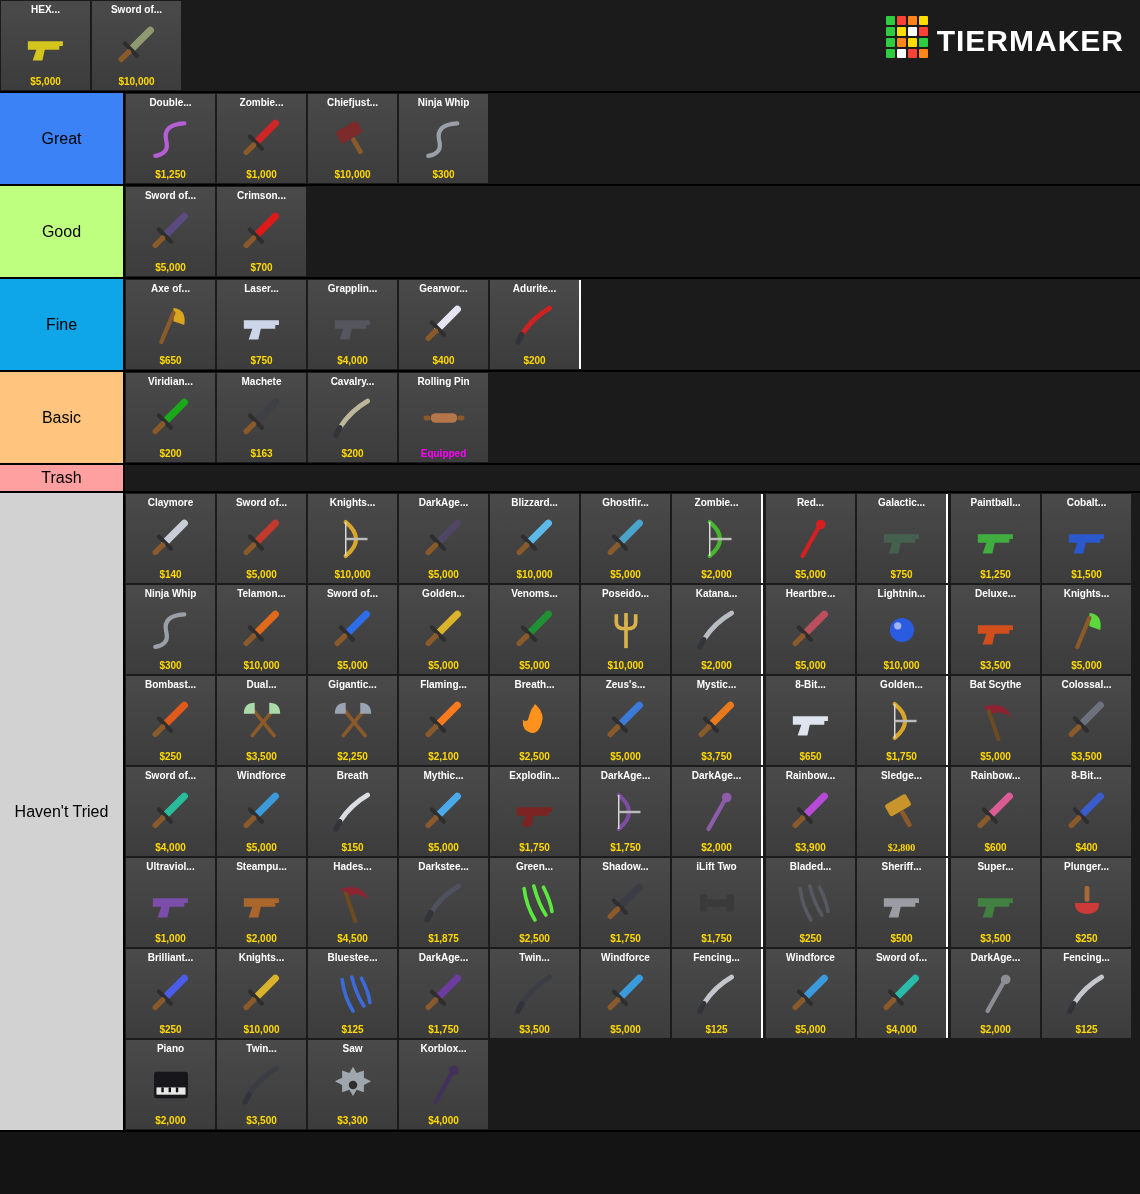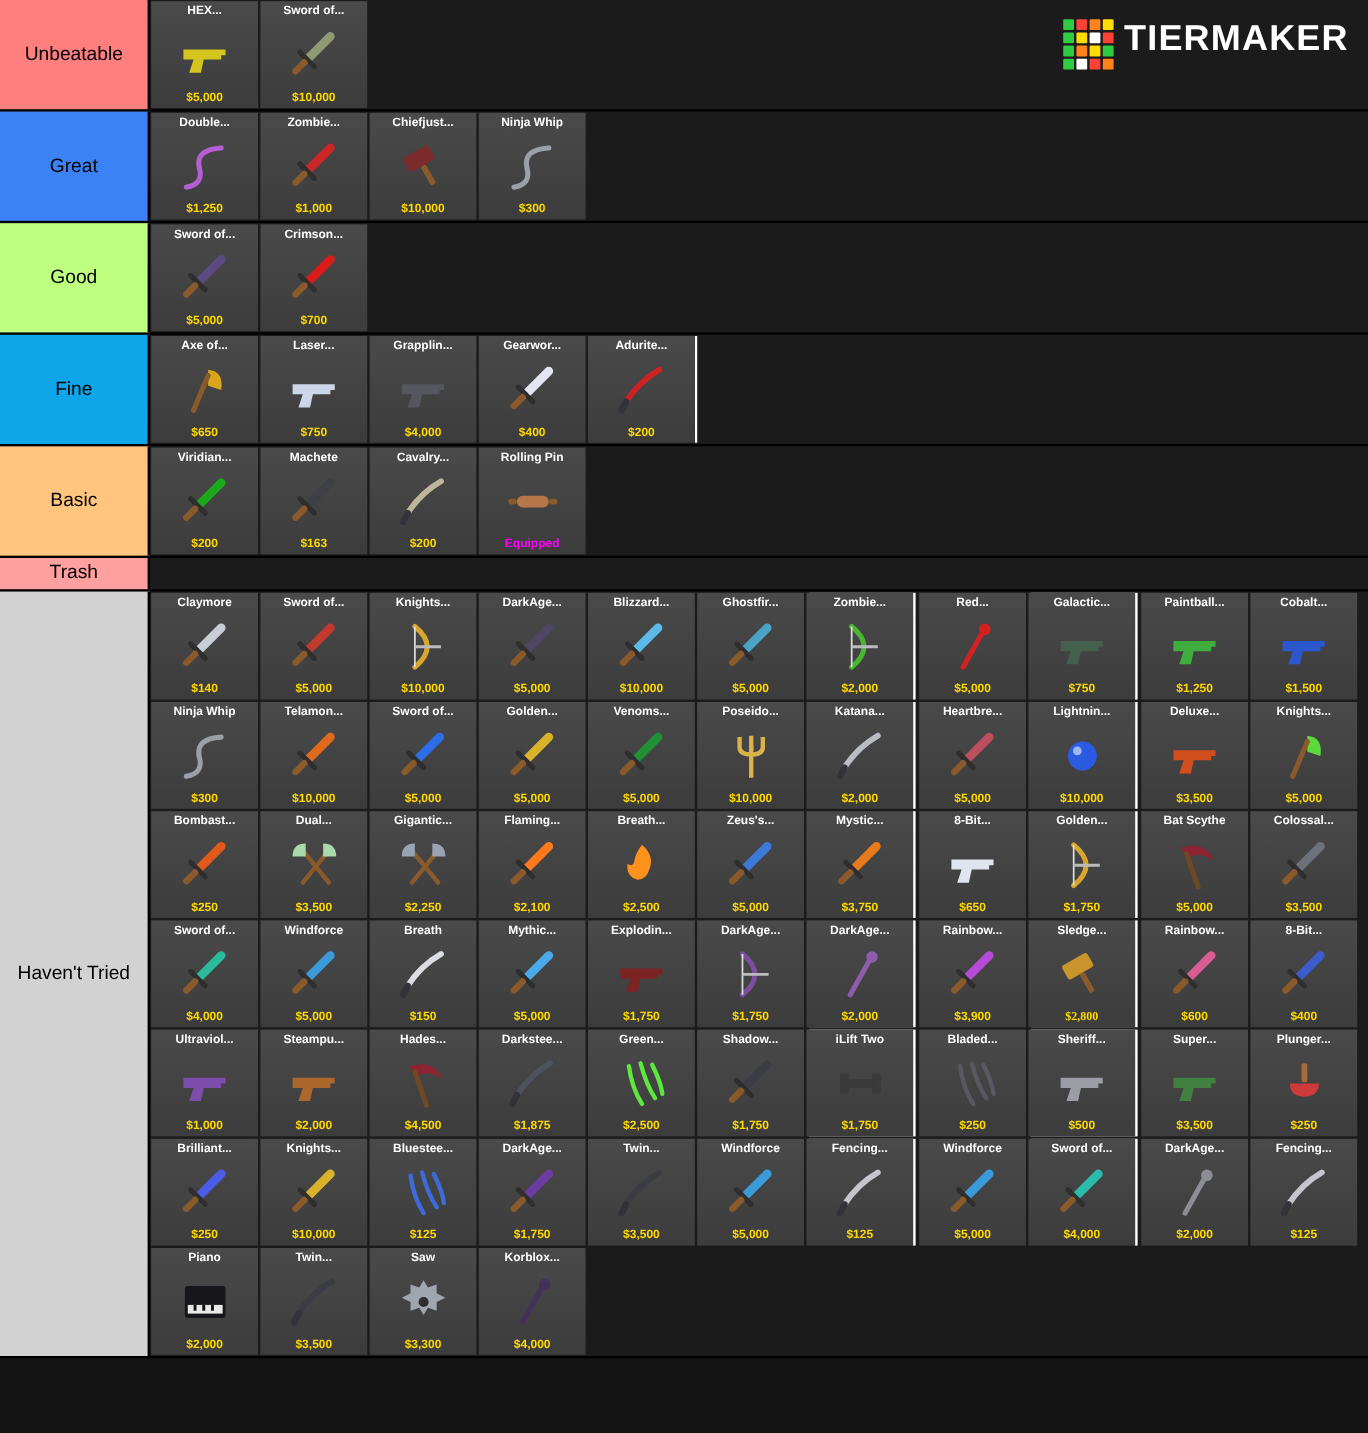--- a/index.html
+++ b/index.html
@@ -67,21 +67,21 @@
   .card-price {
     font-size: 10px;
     font-weight: bold;
     text-align: center;
   }
   .logo {
     position: absolute;
     top: 16px;
     right: 16px;
     display: flex;
-    align-items: flex-start;
+    align-items: flex-end;
     gap: 9px;
     z-index: 5;
   }
   .logo-grid {
     display: grid;
     grid-template-columns: repeat(4, 9px);
     grid-auto-rows: 9px;
     gap: 2px;
   }
   .logo-grid span { display: block; border-radius: 1px; }
@@ -111,21 +111,20 @@
         <span style="background: rgb(255, 220, 0);"></span>
         <span style="background: rgb(46, 204, 64);"></span>
         <span style="background: rgb(46, 204, 64);"></span>
         <span style="background: rgb(255, 255, 255);"></span>
         <span style="background: rgb(255, 65, 54);"></span>
         <span style="background: rgb(255, 133, 27);"></span>
       </div>
     <div class="logo-text">TIERMAKER</div>
   </div>
 <div class="tier-row">
-      <div class="tier-label" style="background: rgb(255, 127, 126);">Unbeatable</div>
       <div class="tier-items">
         <div class="card">
           <div class="card-name">HEX...</div>
           <div class="card-icon"><svg viewBox="0 0 38 38" width="46" height="46">
               <path d="M4 15 h29 v4 h-3 v3 h-12 l-2 9 h-8 l3 -9 h-7 z" fill="#d4c41e"></path>
             </svg></div>
           <div class="card-price" style="color: rgb(255, 217, 0);">$5,000</div>
         </div>
         <div class="card">
           <div class="card-name">Sword of...</div>

